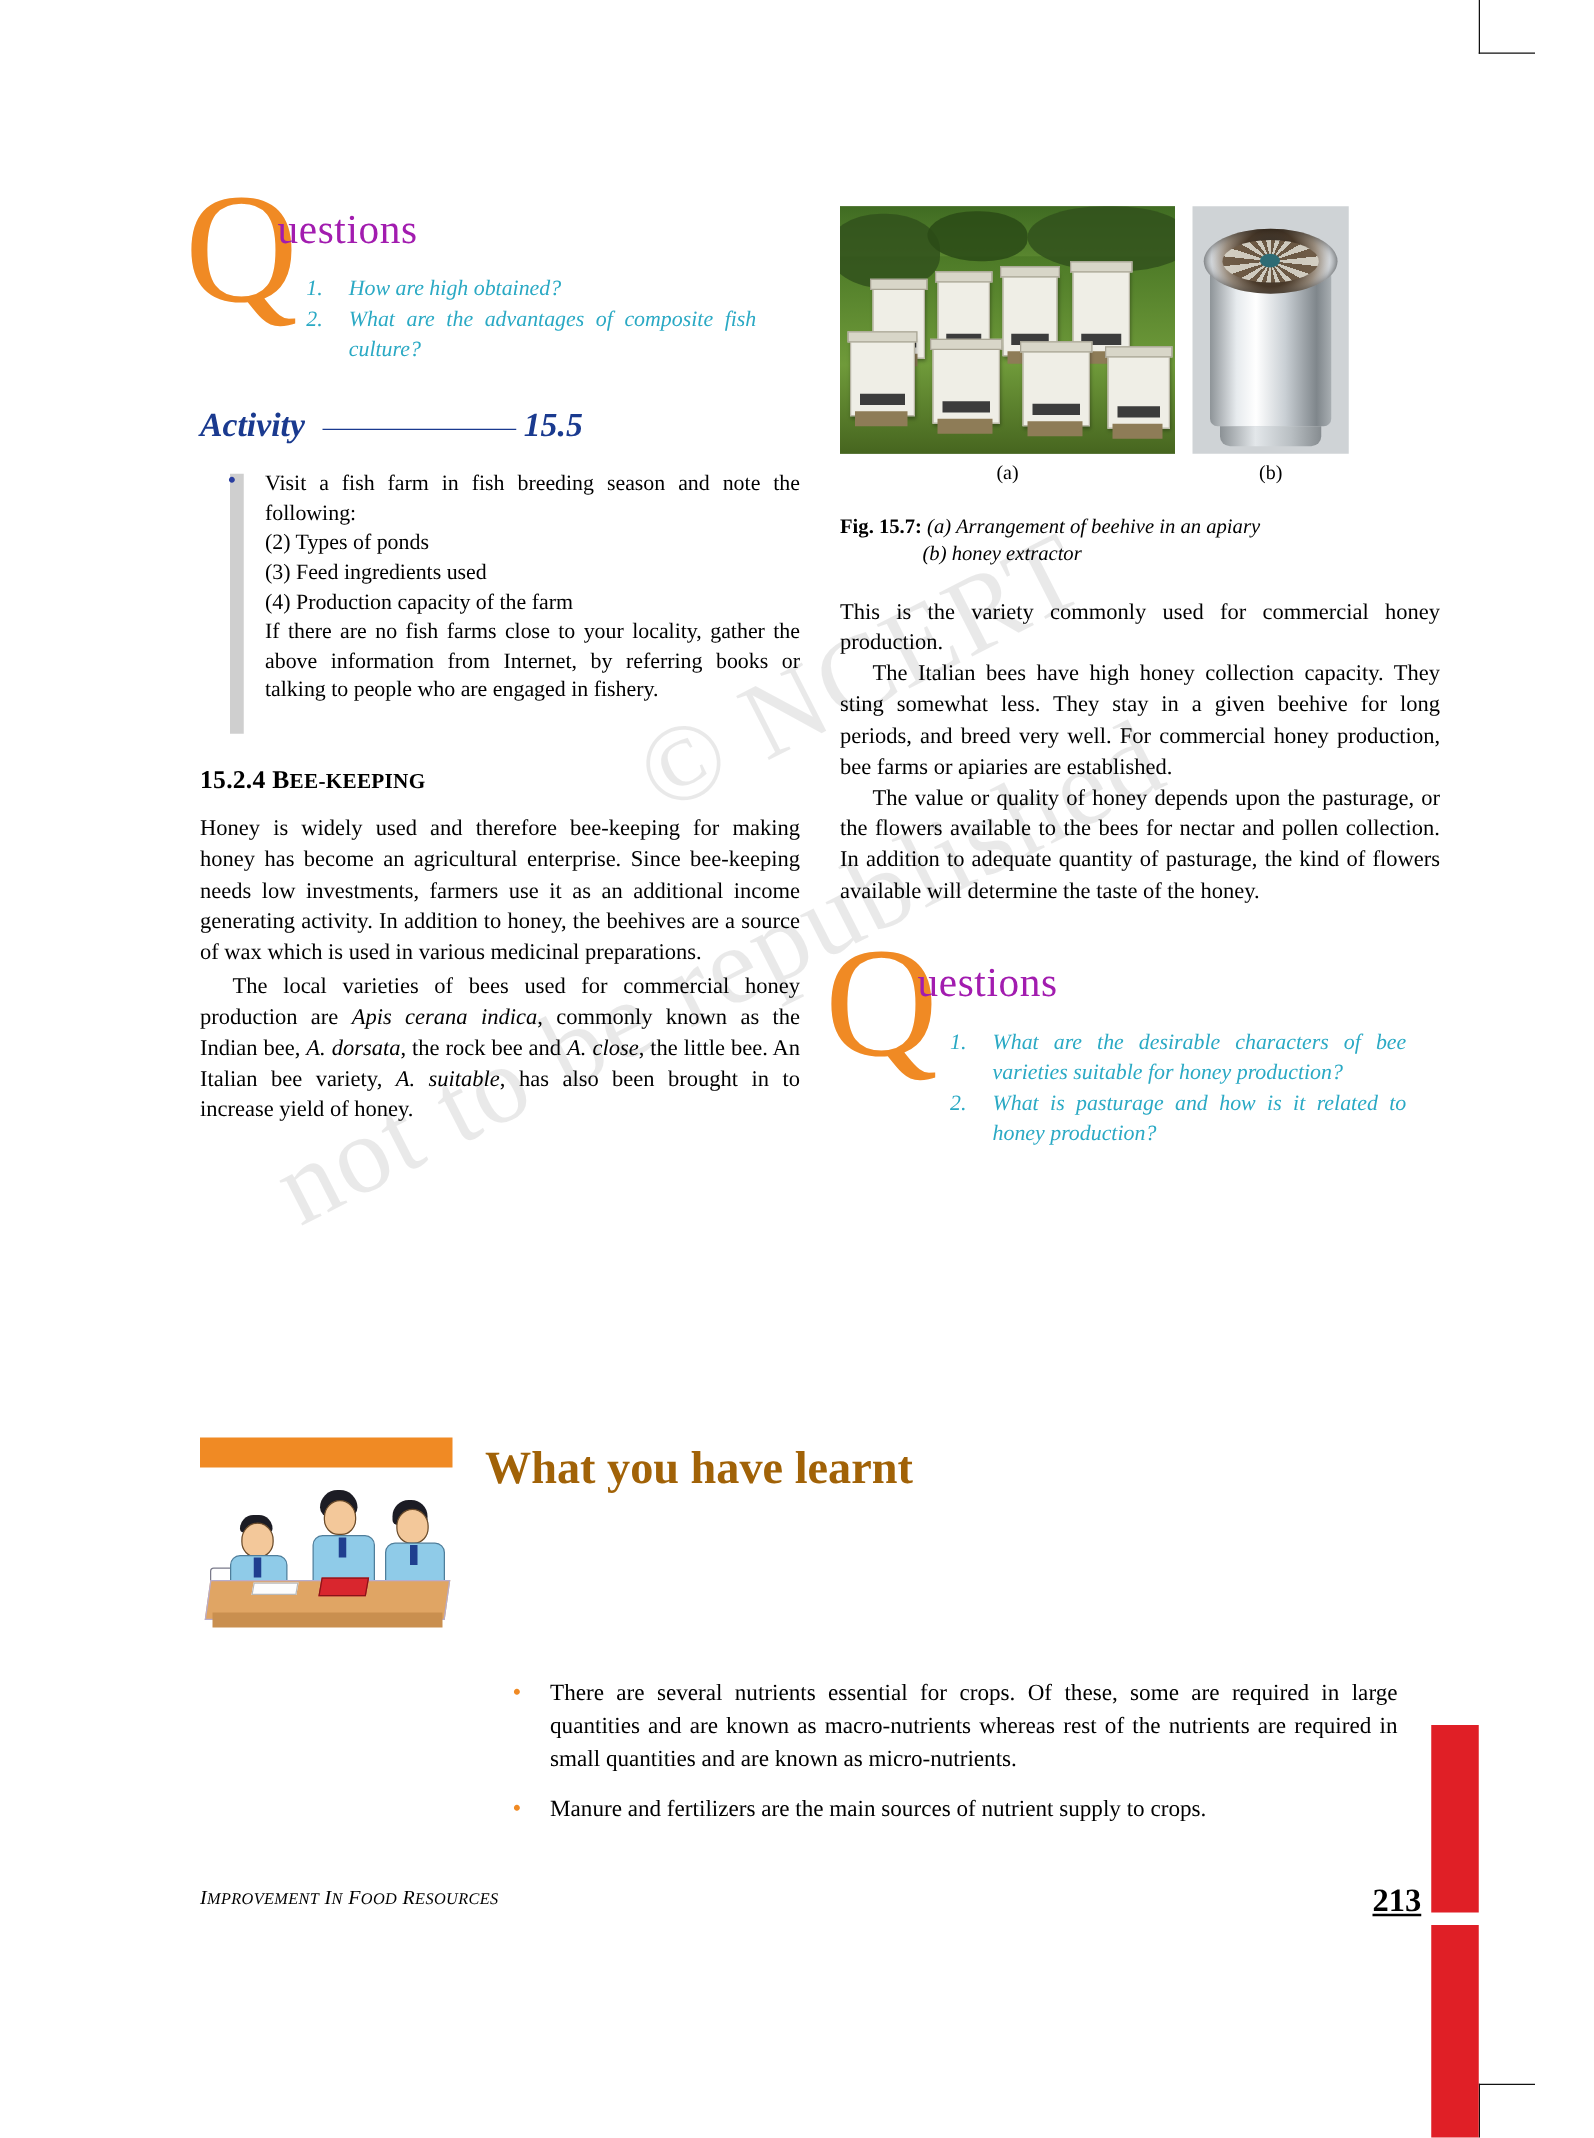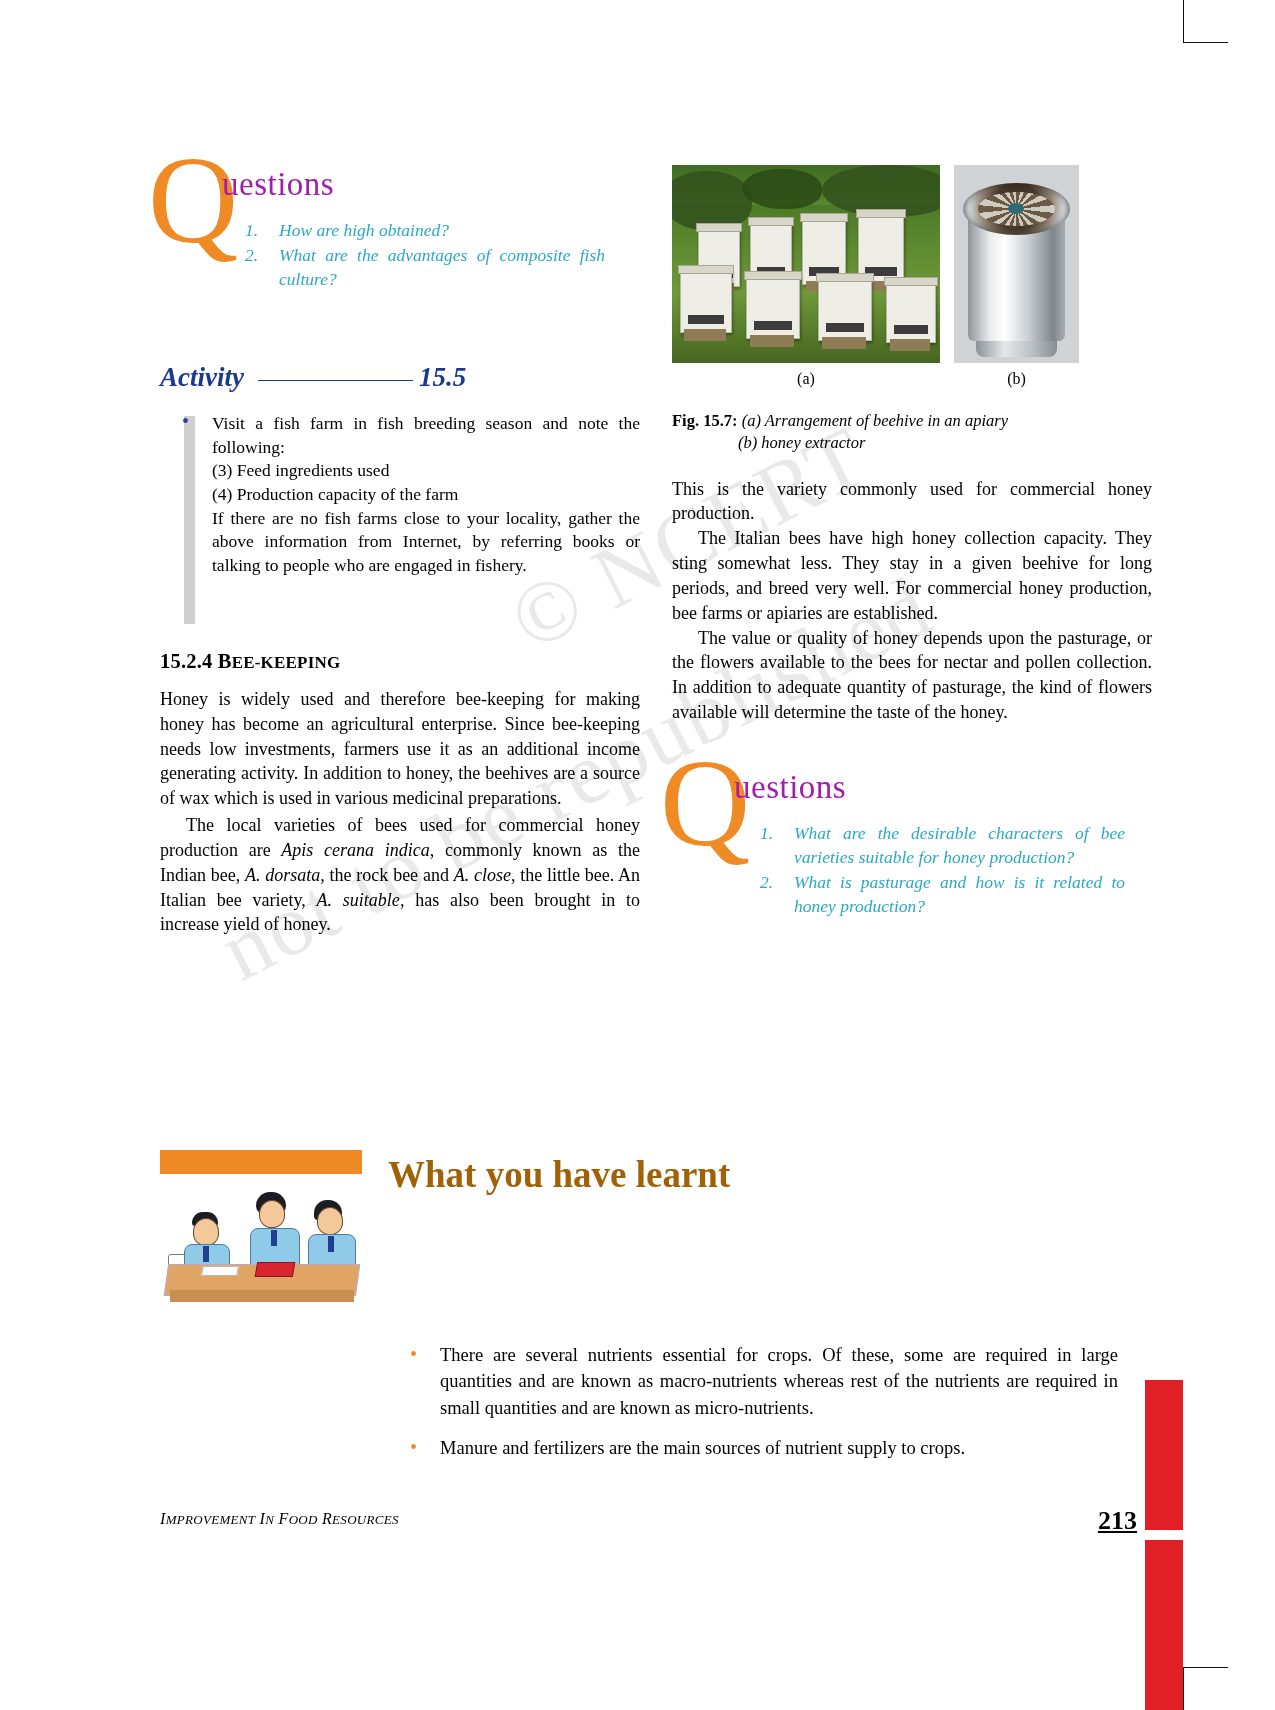--- a/index.html
+++ b/index.html
@@ -133,21 +133,21 @@
   }
   .q-list li .num {
     position: absolute;
     left: 0;
     top: 0;
   }
 
   
   .activity-head {
     position: relative;
-    margin-top: 52px;
+    margin-top: 15px;
     height: 38px;
   }
   .activity-word {
     font-family: "Liberation Serif", serif;
     font-size: 27px;
     font-weight: bold;
     color: #1a3a8f;
     font-style: italic;
   }
   .activity-rule {
@@ -473,20 +473,21 @@
     </div>
 
     <div class="activity-head">
       <span class="activity-word">Activity</span><span class="activity-rule"></span><span class="activity-num">15.5</span>
     </div>
 
     <div class="activity-body">
       <div class="activity-bar"></div>
       <div class="activity-bullet">•</div>
       <p class="body-p">Visit a fish farm in fish breeding season and note the following:</p>
+      <p class="body-p nowrap-list">(2)  Types of ponds</p>
       <p class="body-p nowrap-list">(3)  Feed ingredients used</p>
       <p class="body-p nowrap-list">(4)  Production capacity of the farm</p>
       <p class="body-p">If there are no fish farms close to your locality, gather the above information from Internet, by referring books or talking to people who are engaged in fishery.</p>
     </div>
 
     <h3 class="sec">
       <span>15.2.4</span>
       <span>B</span><span class="sc">EE-KEEPING</span>
     </h3>
 

